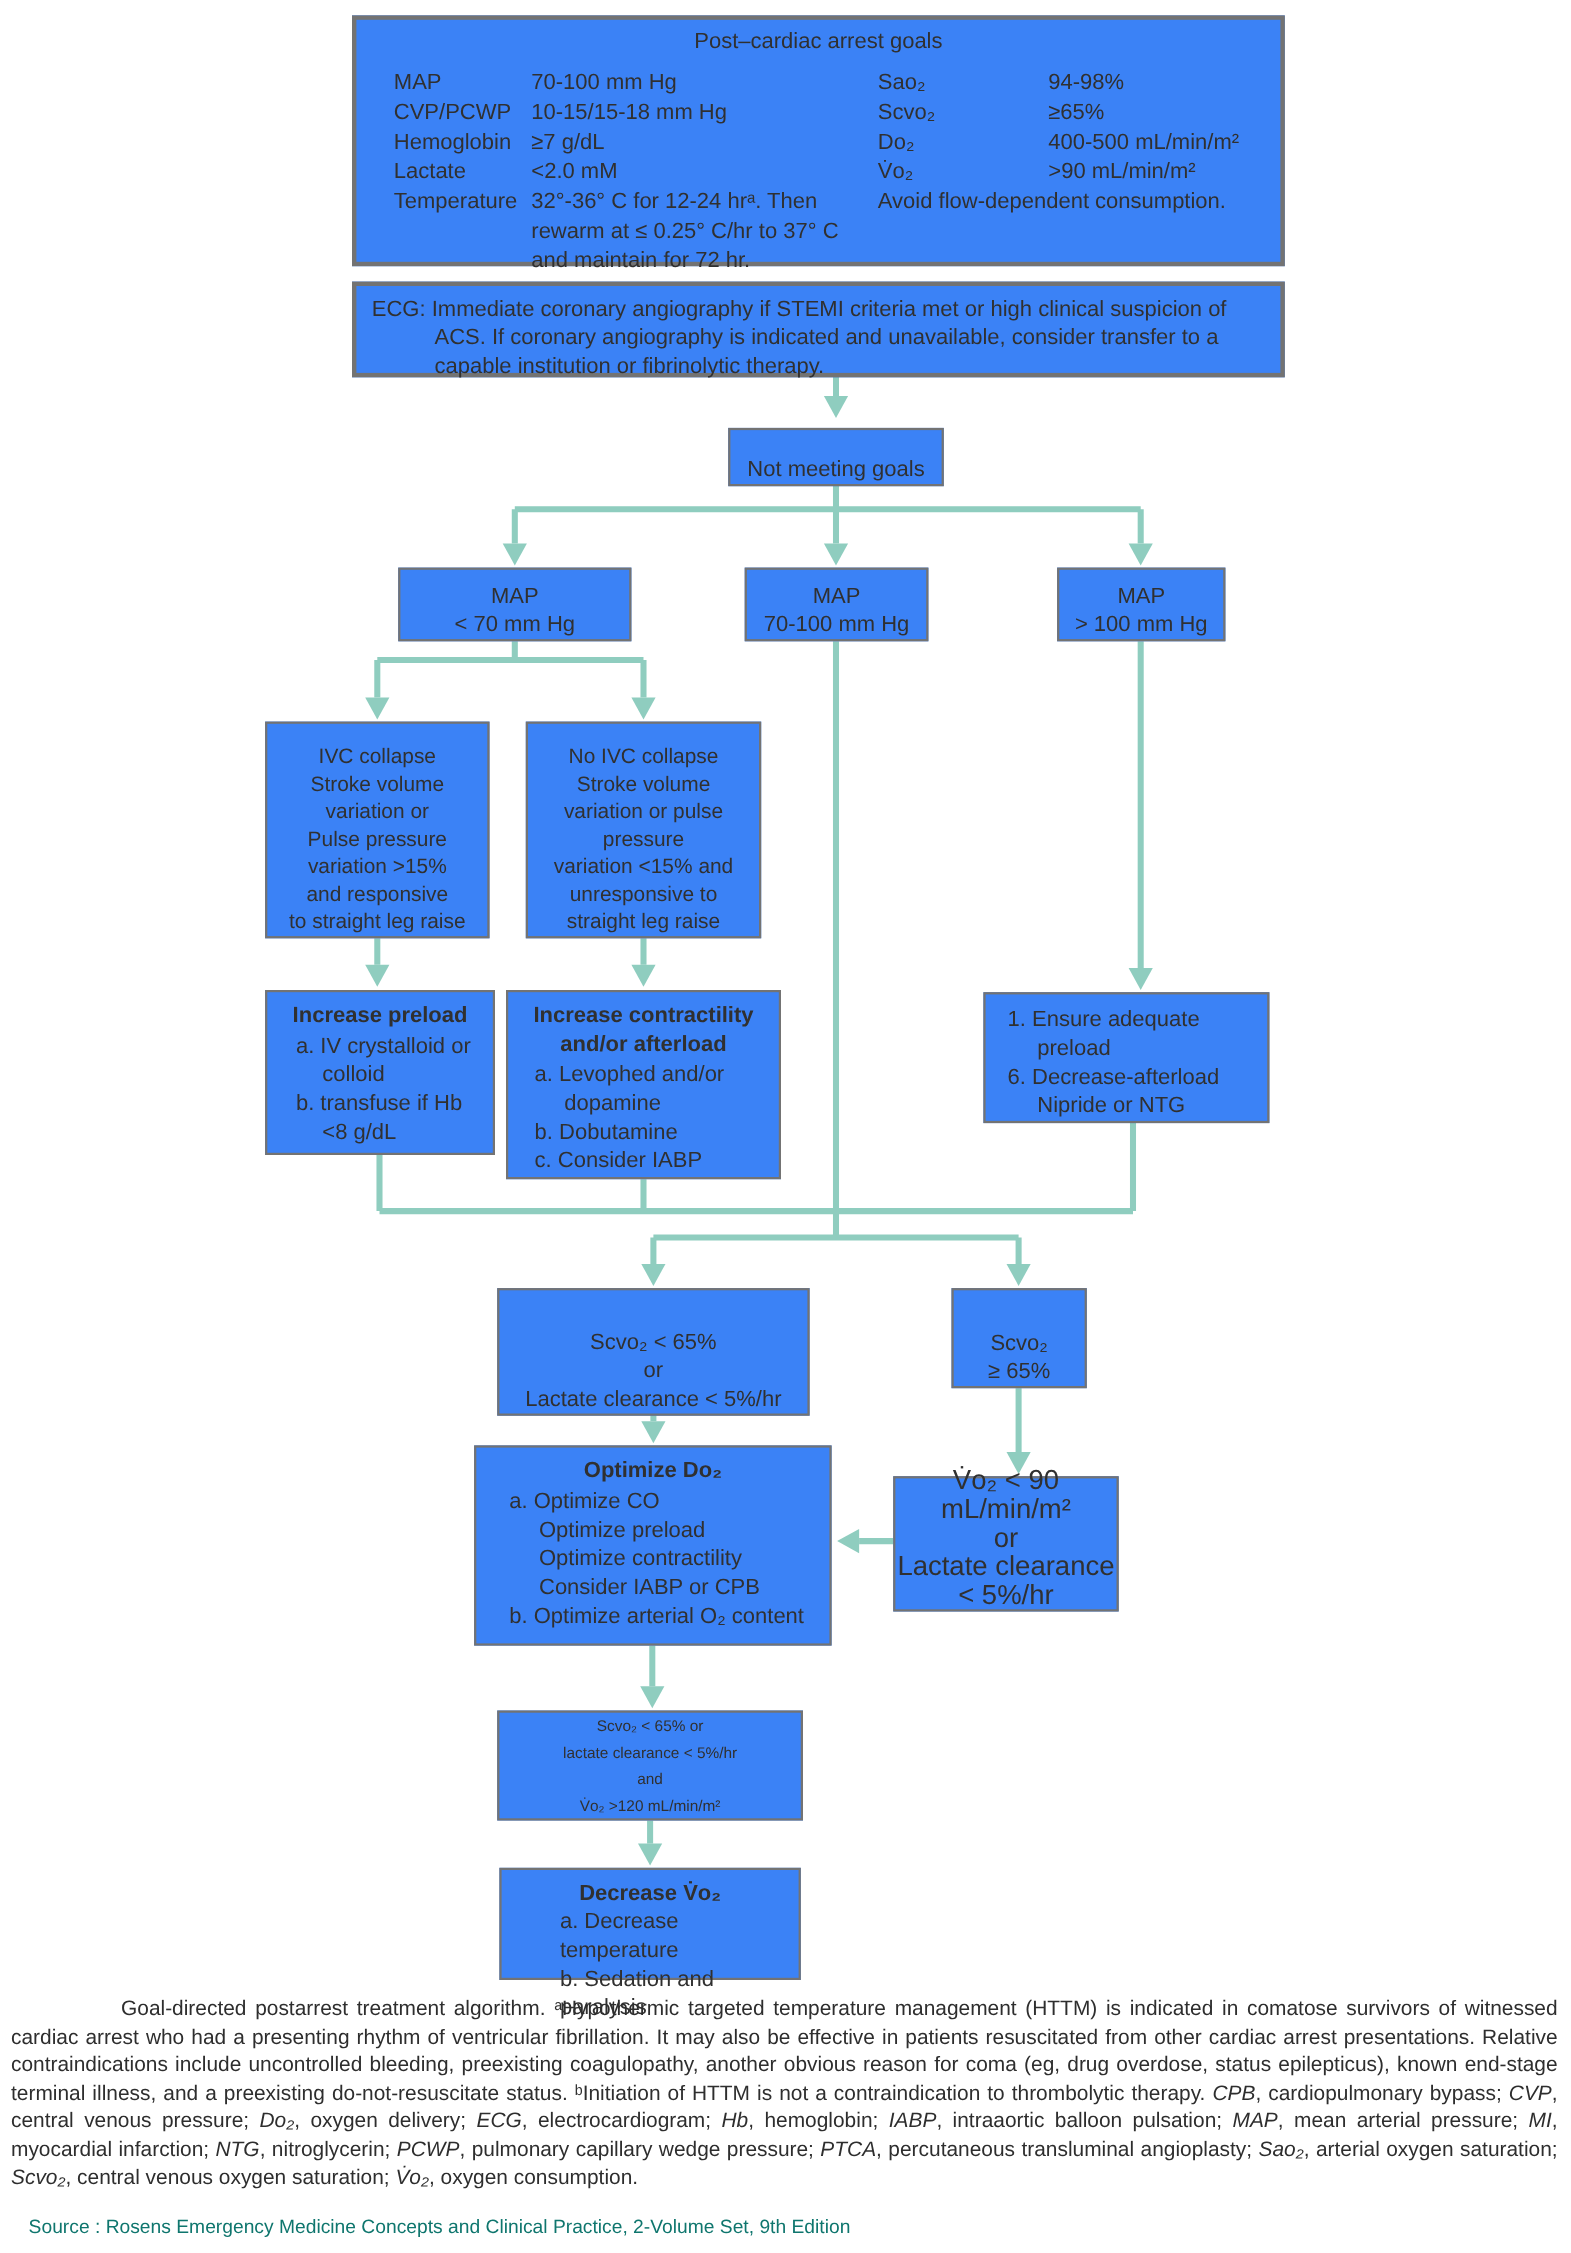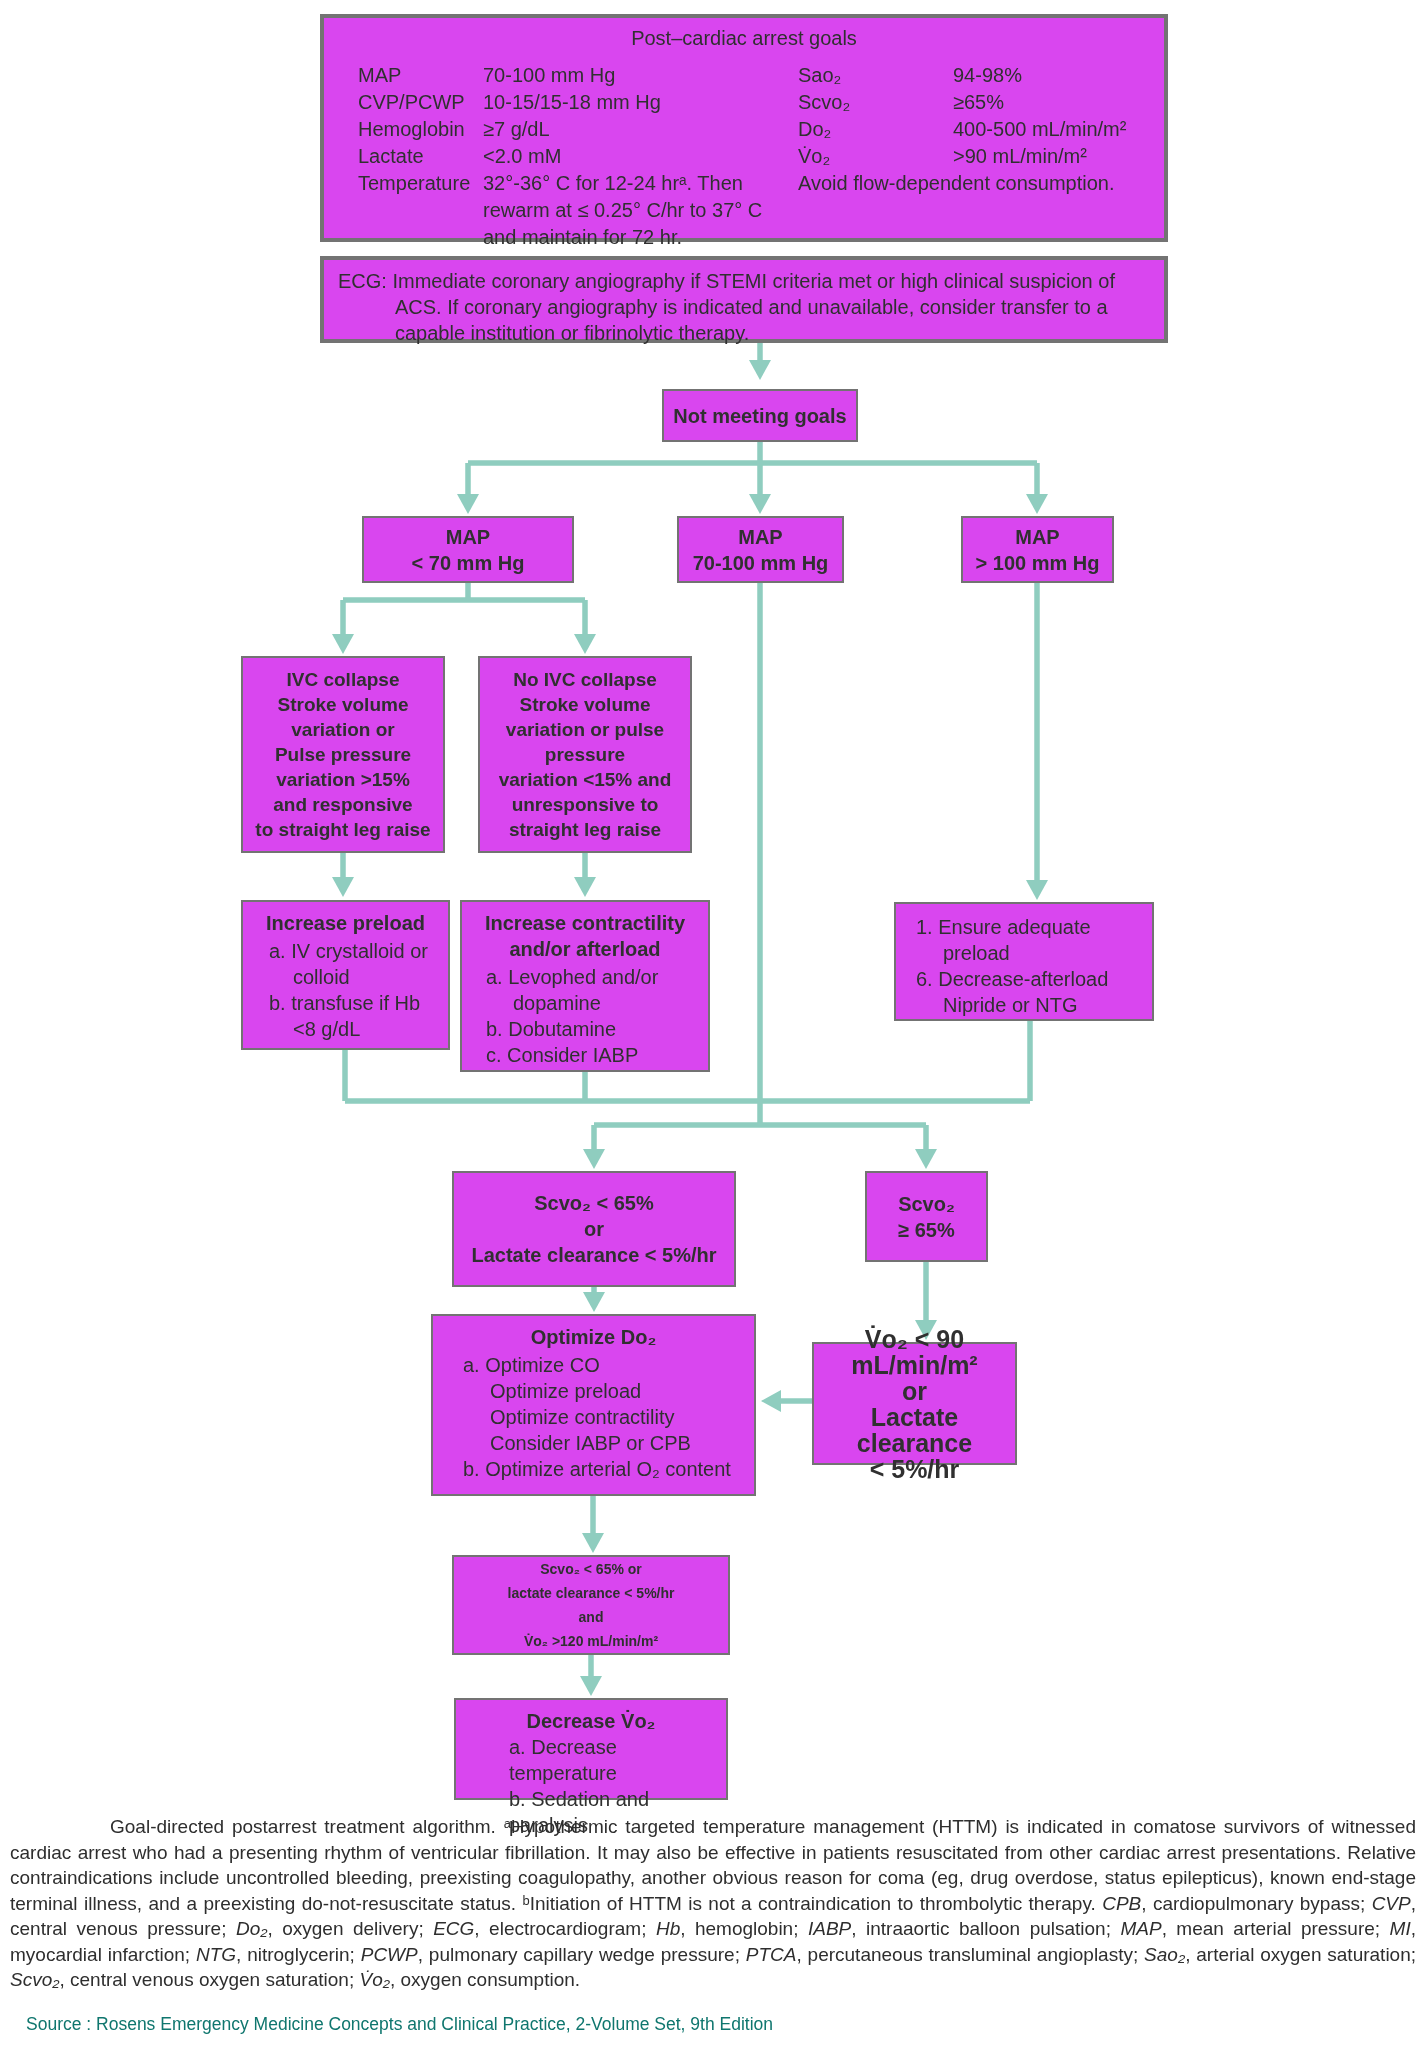--- a/index.html
+++ b/index.html
@@ -5,24 +5,24 @@
   html,body{margin:0;padding:0;}
   body{
     width:1428px;height:2048px;position:relative;background:#ffffff;
     font-family:"Liberation Sans","DejaVu Sans",sans-serif;color:#303030;
     overflow:hidden;
   }
   .page{position:absolute;inset:0;}
   svg.connectors{position:absolute;left:0;top:0;z-index:0;}
   .box{
     position:absolute;box-sizing:border-box;z-index:1;
-    background:#d946ef;border:2px solid #737373;
+    background:#3b82f6;border:2px solid #737373;
     font-size:20px;line-height:26px;
   }
-  .box.center{display:flex;align-items:center;justify-content:center;text-align:center;font-weight:bold;}
+  .box.center{display:flex;align-items:flex-end;justify-content:center;text-align:center;}
   .pre{white-space:pre-line;}
 
   
   #b-goals{left:320px;top:14px;width:848px;height:228px;border-width:4px;}
   #b-ecg{left:320px;top:256px;width:848px;height:87px;border-width:4px;}
   #b-notmeet{left:662px;top:389px;width:196px;height:53px;}
   #b-maplow{left:362px;top:516px;width:212px;height:67px;}
   #b-mapmid{left:677px;top:516px;width:167px;height:67px;}
   #b-maphigh{left:961px;top:516px;width:153px;height:67px;}
   #b-ivc{left:241px;top:656px;width:204px;height:197px;font-size:19px;line-height:25px;}

